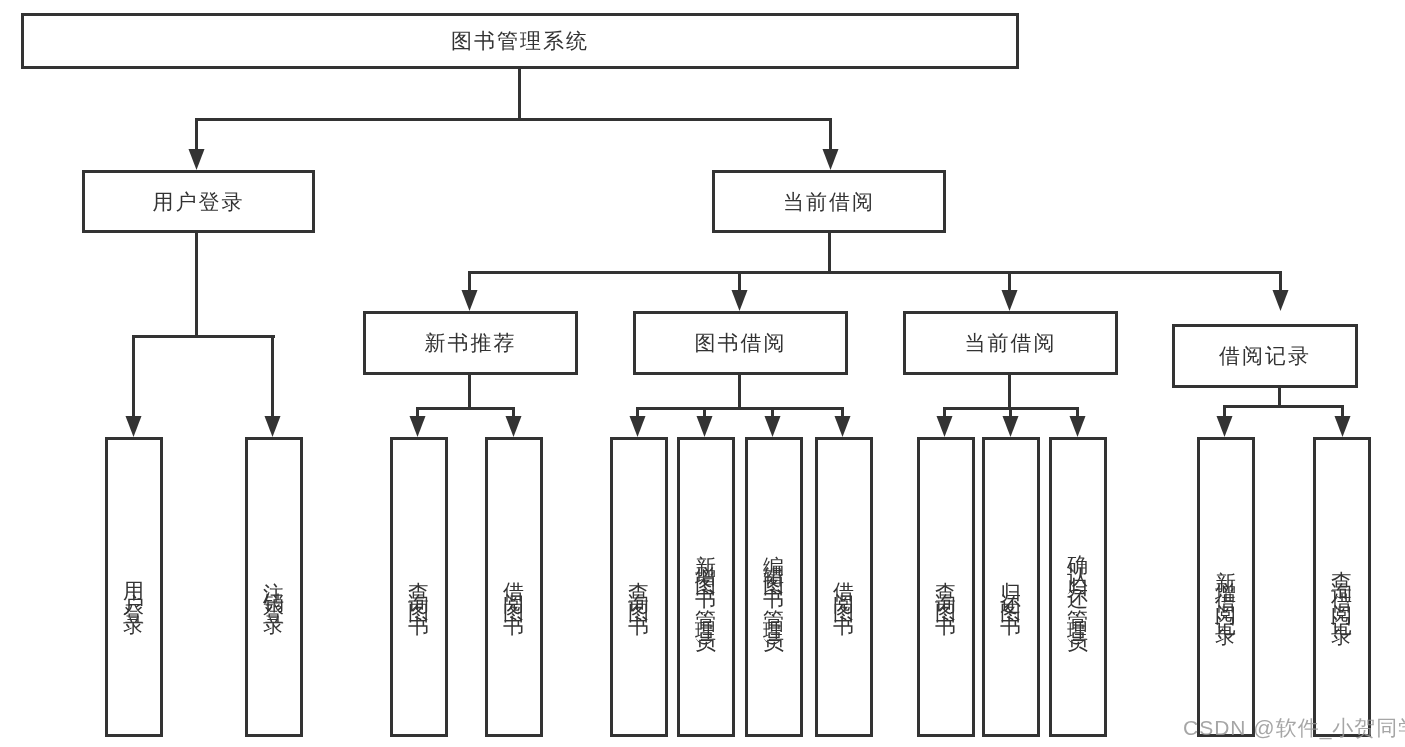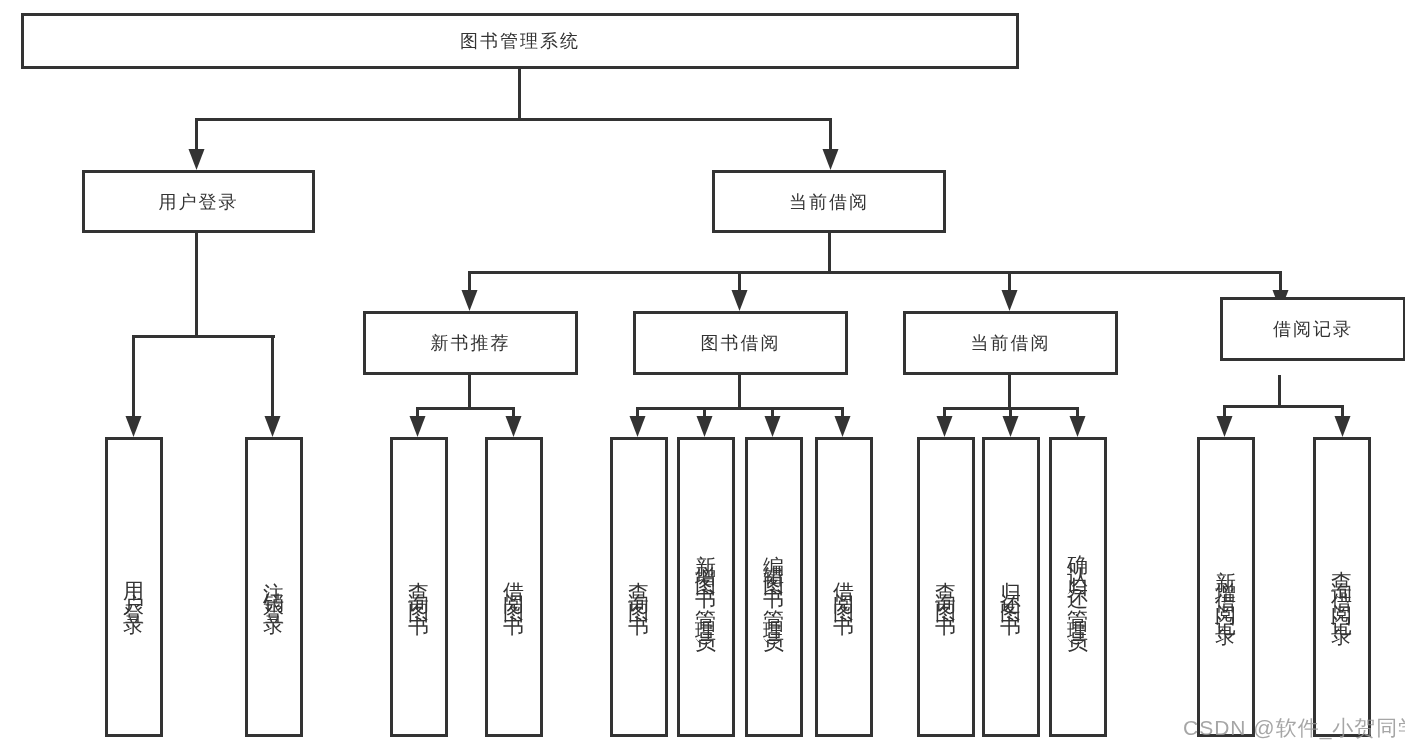--- a/index.html
+++ b/index.html
@@ -11,21 +11,21 @@
     overflow:hidden;
   }
   #wires{position:absolute;left:0;top:0;width:1405px;height:747px;}
   .hbox{
     position:absolute;
     box-sizing:border-box;
     border:3px solid #333333;
     background:#ffffff;
     display:flex;align-items:center;justify-content:center;
     color:#333333;
-    font-size:18px;
+    font-size:21px;
     letter-spacing:2px;
     z-index:2;
   }
   .vbox{
     position:absolute;
     box-sizing:border-box;
     border:3px solid #333333;
     background:#ffffff;
     width:58px;height:300px;top:437px;
     display:flex;align-items:center;justify-content:center;
@@ -134,21 +134,21 @@
 
   <div class="hbox" style="left:363px;top:311px;width:215px;height:64px;">
     <span>新书推荐</span>
   </div>
   <div class="hbox" style="left:633px;top:311px;width:215px;height:64px;">
     <span>图书借阅</span>
   </div>
   <div class="hbox" style="left:903px;top:311px;width:215px;height:64px;">
     <span>当前借阅</span>
   </div>
-  <div class="hbox" style="left:1172px;top:297px;width:186px;height:64px;margin-left:48px;">
+  <div class="hbox" style="left:1172px;top:324px;width:186px;height:64px;">
     <span>借阅记录</span>
   </div>
 
   <div class="vbox" style="left:105px;">
     <span>用户登录</span>
   </div>
   <div class="vbox" style="left:245px;">
     <span>注销登录</span>
   </div>
 

